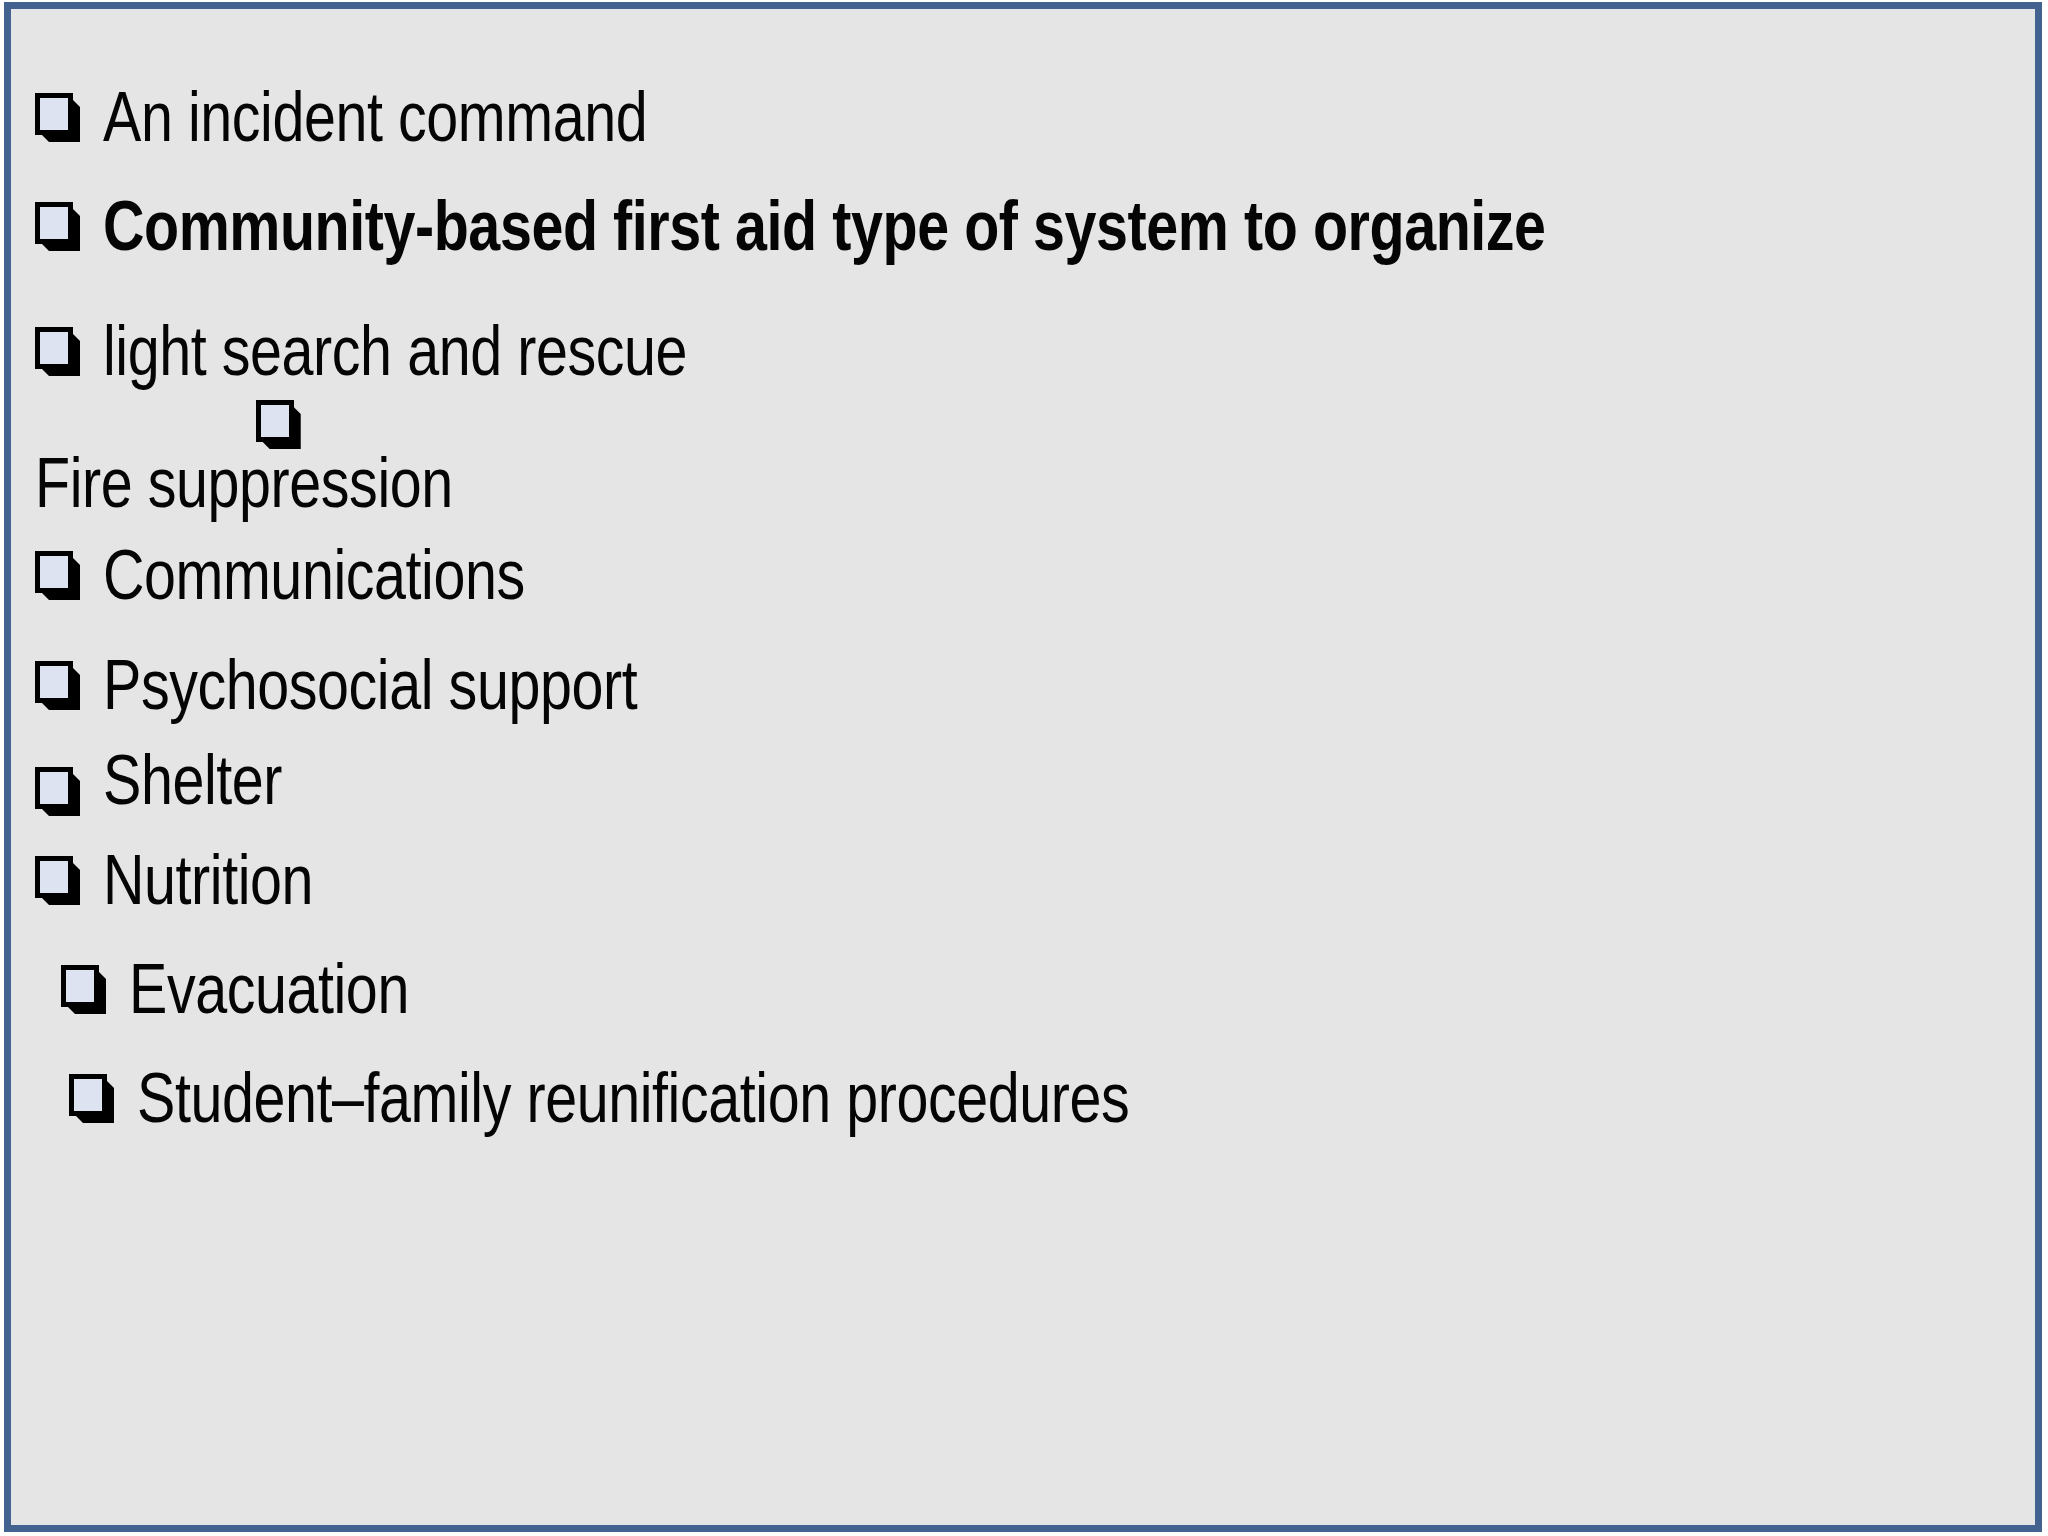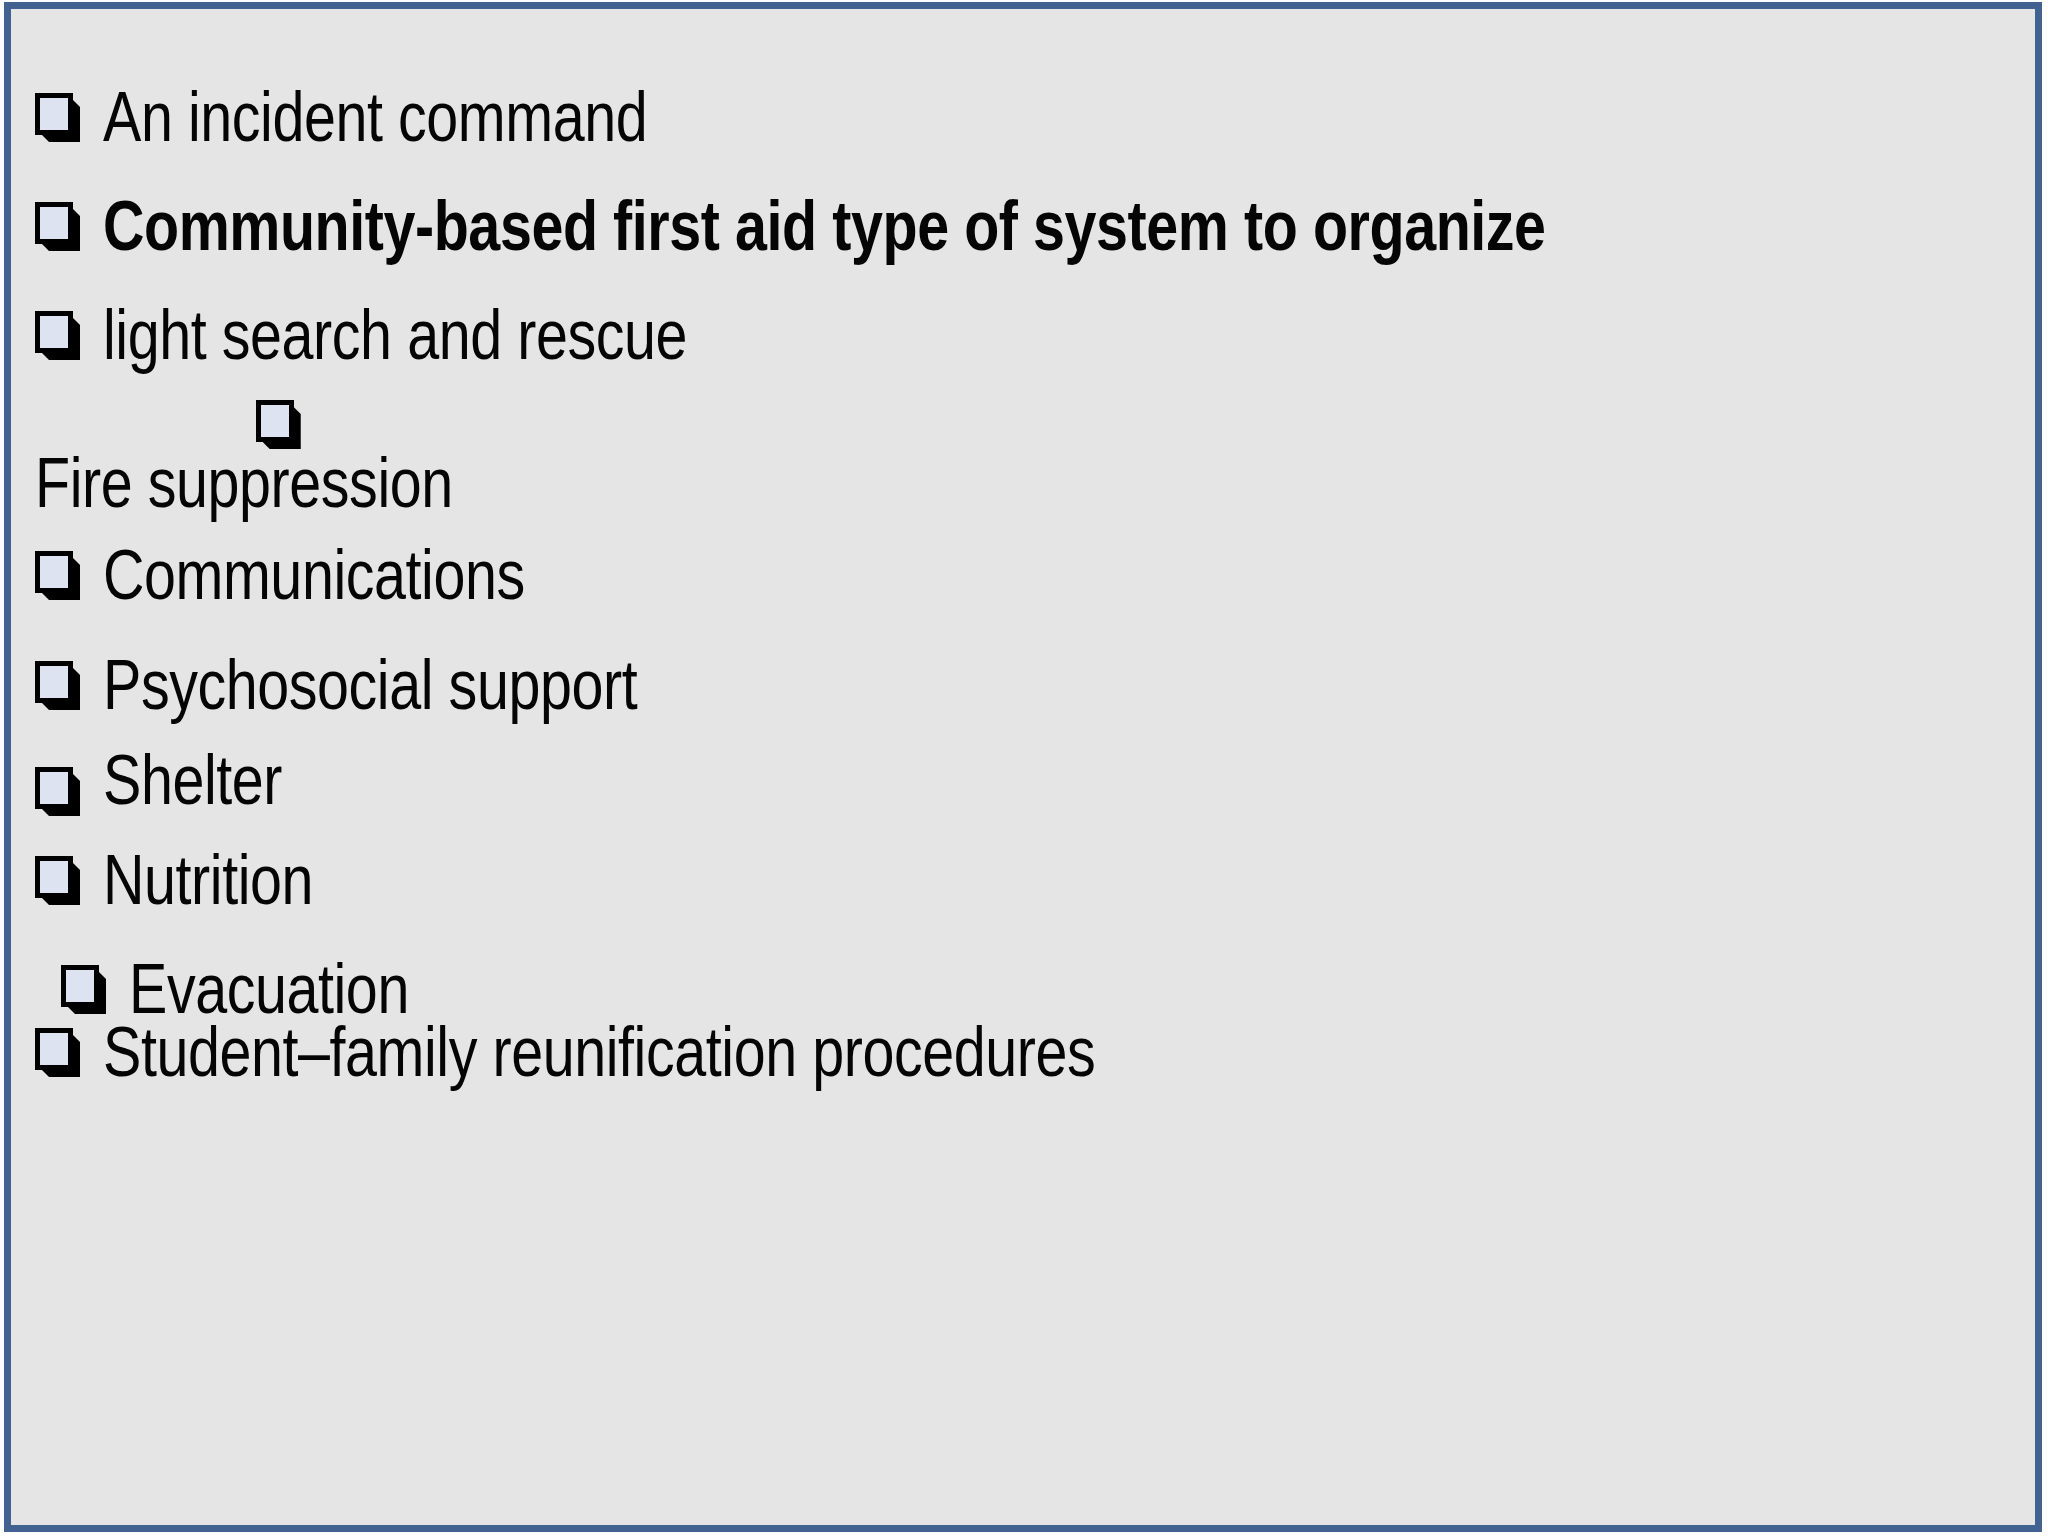--- a/index.html
+++ b/index.html
@@ -107,21 +107,21 @@
         <span class="item-label">An incident command</span>
       </li>
       <li class="check-item" style="top: 169px; font-weight: bold;">
         <span class="check-box-icon">
           <span class="cb-shadow"></span>
           <span class="cb-outline"></span>
           <span class="cb-inner"></span>
         </span>
         <span class="item-label">Community-based first aid type of system to organize</span>
       </li>
-      <li class="check-item" style="top: 278px;">
+      <li class="check-item" style="top: 294px;">
         <span class="check-box-icon">
           <span class="cb-shadow"></span>
           <span class="cb-outline"></span>
           <span class="cb-inner"></span>
         </span>
         <span class="item-label">light search and rescue</span>
       </li>
       <li class="check-item" style="top: 387px; flex-direction: column;">
         <span class="check-box-icon">
           <span class="cb-shadow"></span>
@@ -163,21 +163,21 @@
         <span class="item-label">Nutrition</span>
       </li>
       <li class="check-item" style="top: 932px; padding-left: 26px;">
         <span class="check-box-icon">
           <span class="cb-shadow"></span>
           <span class="cb-outline"></span>
           <span class="cb-inner"></span>
         </span>
         <span class="item-label">Evacuation</span>
       </li>
-      <li class="check-item" style="top: 995px;">
+      <li class="check-item" style="top: 1041px; margin-left: 34px;">
         <span class="check-box-icon">
           <span class="cb-shadow"></span>
           <span class="cb-outline"></span>
           <span class="cb-inner"></span>
         </span>
         <span class="item-label">Student–family reunification procedures</span>
       </li>
     </ul>
 </div>
 

